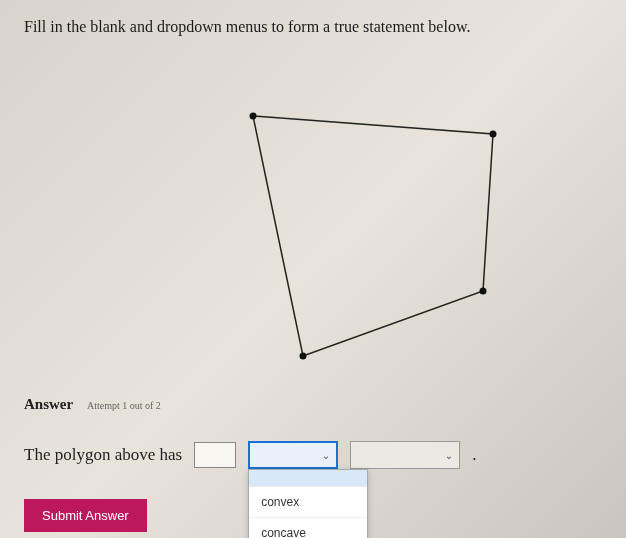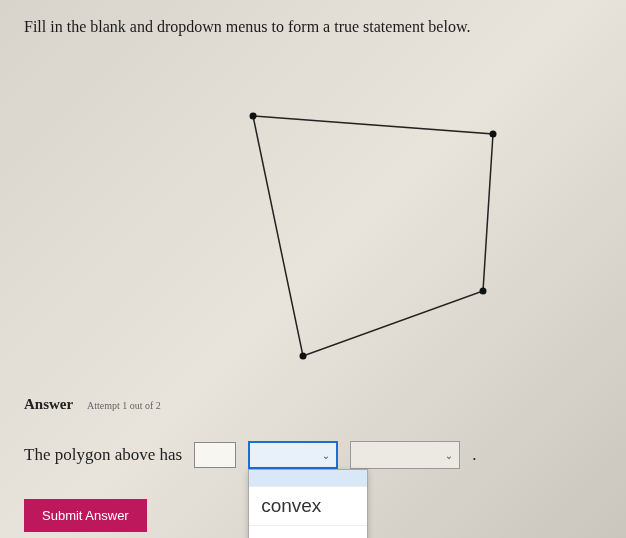--- a/index.html
+++ b/index.html
@@ -88,21 +88,21 @@
       top: 28px;
       left: 0;
       width: 120px;
       background: #fff;
       border: 1px solid #aaa;
       box-shadow: 0 2px 6px rgba(0,0,0,0.2);
       z-index: 10;
     }
     .dropdown-item {
       padding: 8px 12px;
-      font-size: 19px;
+      font-size: 12px;
       font-family: Arial, sans-serif;
       color: #333;
       cursor: pointer;
       border-bottom: 1px solid #eee;
     }
     .dropdown-item.highlight {
       background: #d8e8f8;
     }
     .dropdown-item:last-child { border-bottom: none; }
     .submit-btn {

